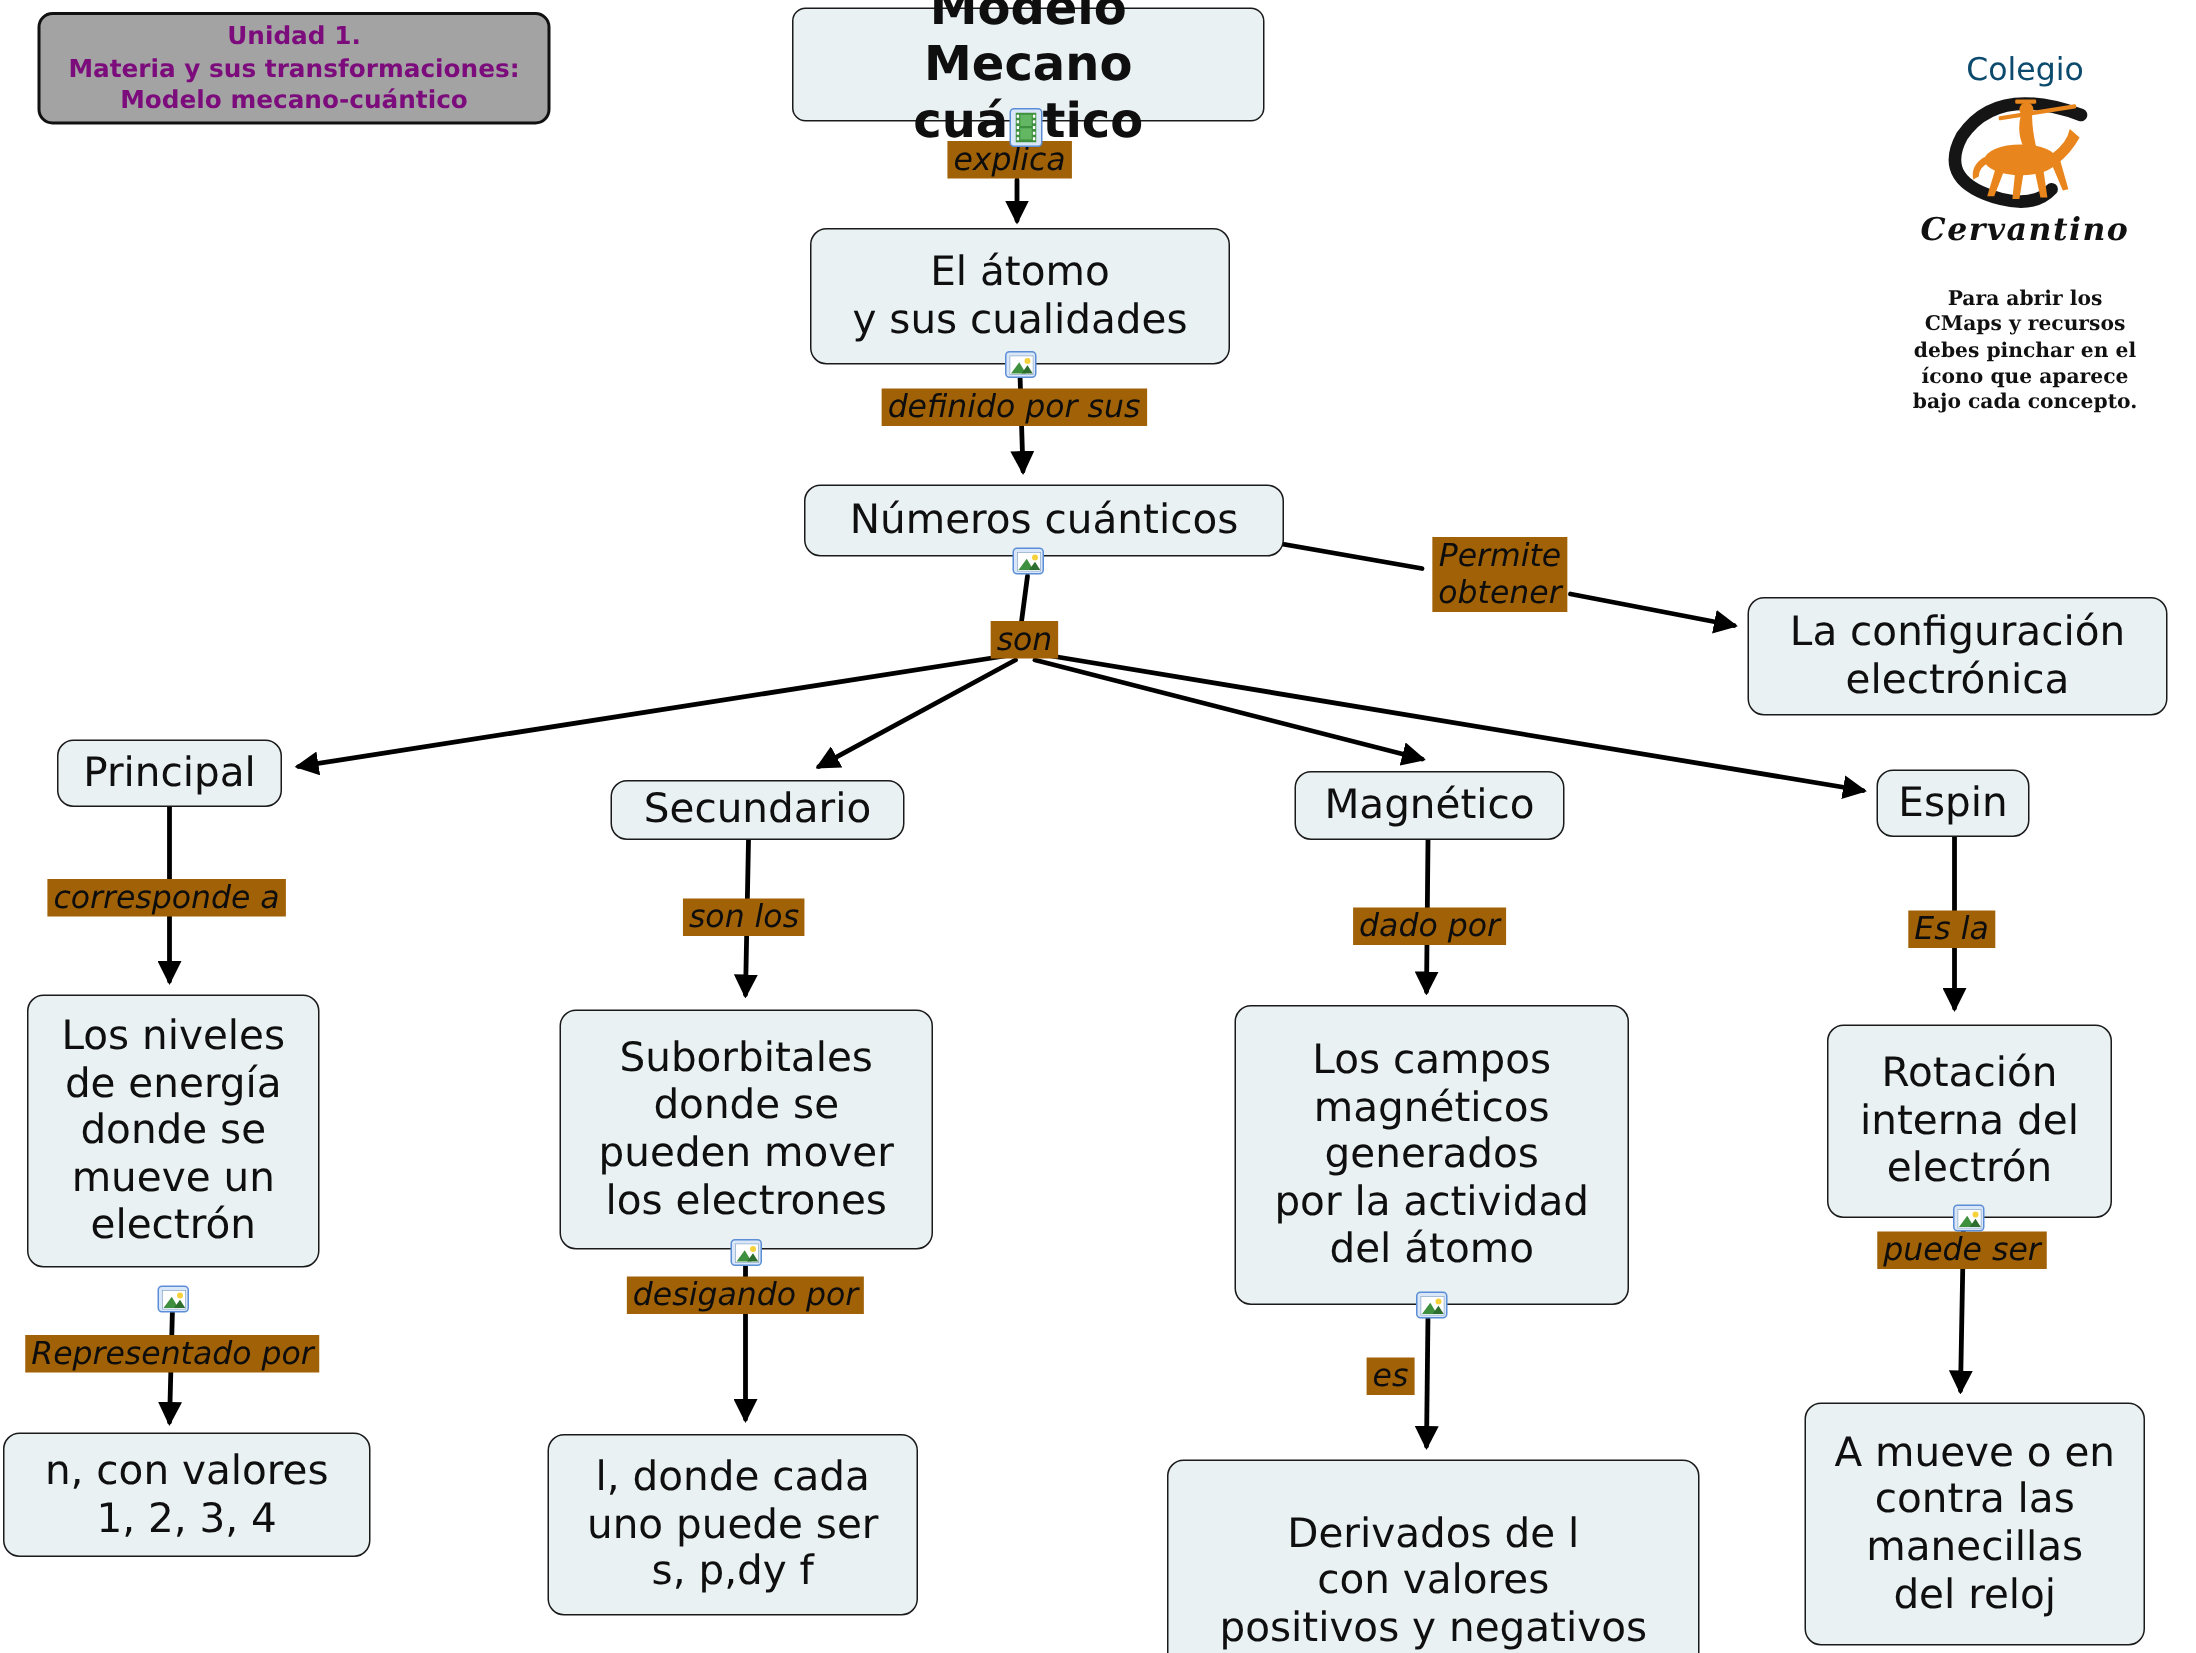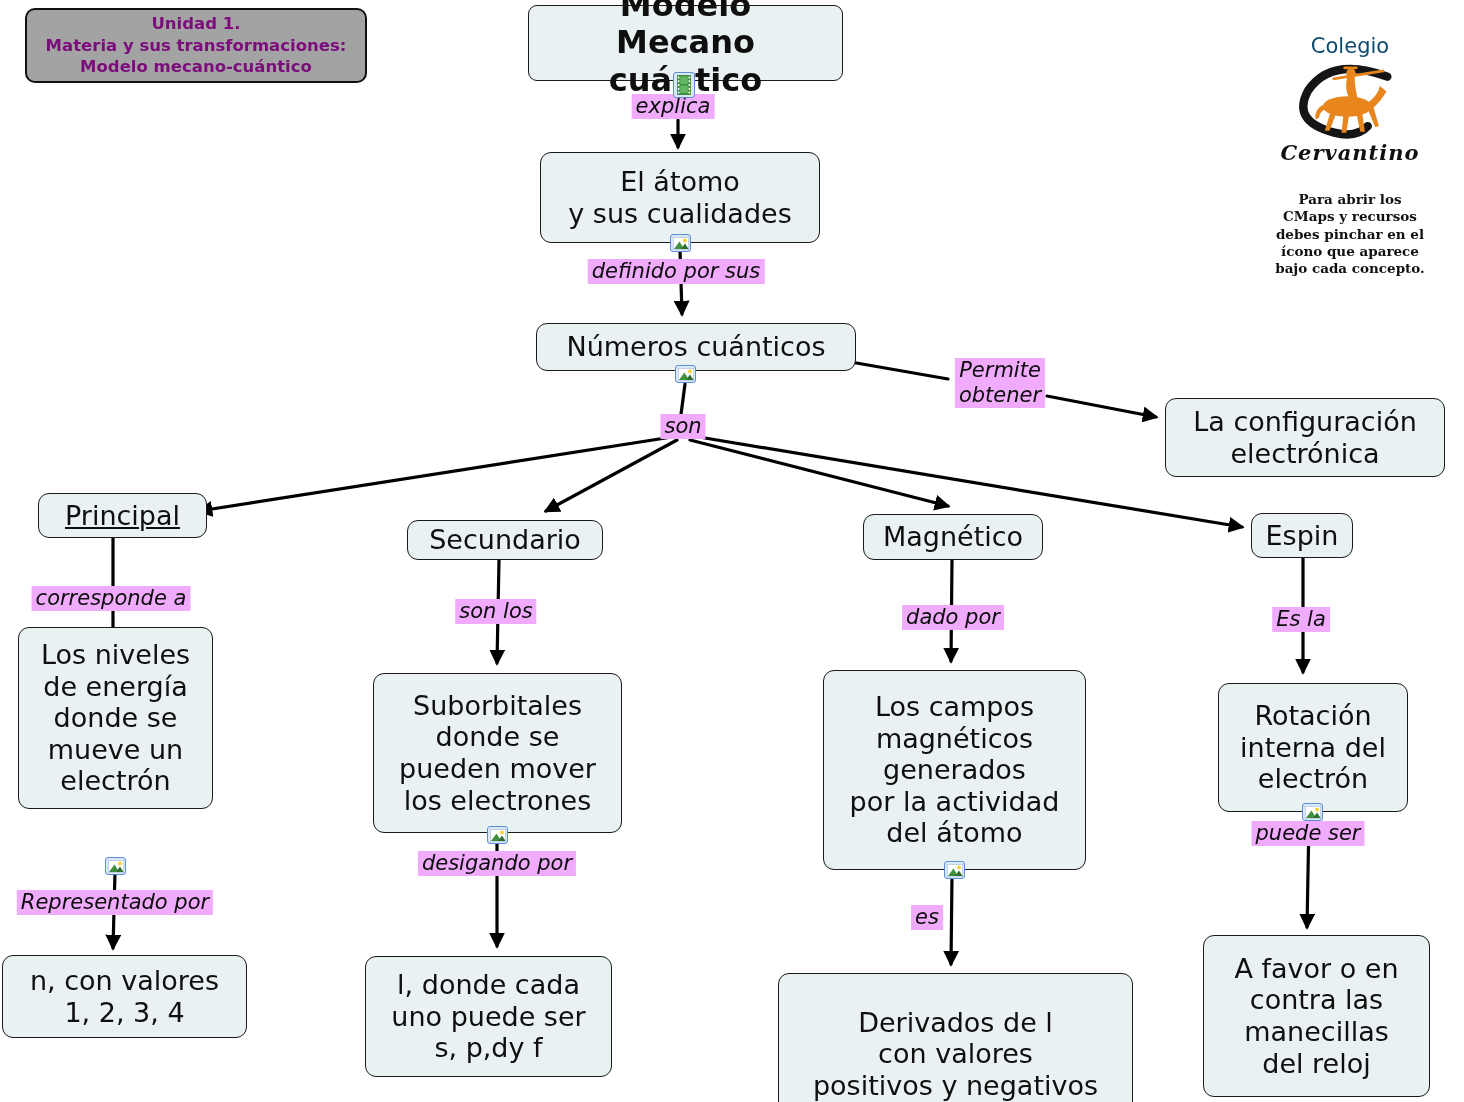--- a/index.html
+++ b/index.html
@@ -11,21 +11,21 @@
   .node {
     position:absolute; z-index:2; box-sizing:border-box;
     background:#e9f1f3; border:1.6px solid #1a1a1a; border-radius:11px;
     display:flex; align-items:center; justify-content:center;
     text-align:center; white-space:pre-line;
     font-size:27px; line-height:1.17; color:#0f0f0f; padding:2px 6px;
   }
   .node.title { font-weight:bold; font-size:32px; border-radius:9px; }
   .link-label {
     position:absolute; z-index:3; transform:translateX(-50%);
-    background:#f0abfc; padding:0 4px;
+    background:#a16207; padding:0 4px;
     font-style:italic; font-size:21px; line-height:1.18;
     white-space:pre-line; text-align:center; color:#0d0d0d;
   }
   .unit-box {
     position:absolute; left:25px; top:8px; width:342px; height:75px; z-index:2;
     background:#a3a3a3; border:2.2px solid #111; border-radius:10px;
     display:flex; align-items:center; justify-content:center; box-sizing:border-box;
     text-align:center; white-space:pre-line;
     font-weight:bold; font-size:16.5px; line-height:1.3; color:#7c0c7c;
   }
@@ -112,25 +112,25 @@
 bajo cada concepto.</div>
   </div>
 
   <div class="node title" style="left:528px;top:5px;width:315px;height:76px;">Modelo
 Mecano cuántico</div>
   <div class="node" style="left:540px;top:152px;width:280px;height:91px;">El átomo
 y sus cualidades</div>
   <div class="node" style="left:536px;top:323px;width:320px;height:48px;">Números cuánticos</div>
   <div class="node" style="left:1165px;top:398px;width:280px;height:79px;">La configuración
 electrónica</div>
-  <div class="node" style="left:38px;top:493px;width:169px;height:45px;text-decoration:underline;">Principal</div>
+  <div class="node" style="left:38px;top:493px;width:150px;height:45px;">Principal</div>
   <div class="node" style="left:407px;top:520px;width:196px;height:40px;">Secundario</div>
   <div class="node" style="left:863px;top:514px;width:180px;height:46px;">Magnético</div>
   <div class="node" style="left:1251px;top:513px;width:102px;height:45px;">Espin</div>
-  <div class="node" style="left:18px;top:627px;width:195px;height:182px;">Los niveles
+  <div class="node" style="left:18px;top:663px;width:195px;height:182px;">Los niveles
 de energía
 donde se
 mueve un
 electrón</div>
   <div class="node" style="left:373px;top:673px;width:249px;height:160px;">Suborbitales
 donde se
 pueden mover
 los electrones</div>
   <div class="node" style="left:823px;top:670px;width:263px;height:200px;">Los campos
 magnéticos
@@ -141,21 +141,21 @@
 interna del
 electrón</div>
   <div class="node" style="left:2px;top:955px;width:245px;height:83px;">n, con valores
 1, 2, 3, 4</div>
   <div class="node" style="left:365px;top:956px;width:247px;height:121px;">l, donde cada
 uno puede ser
 s, p,dy f</div>
   <div class="node" style="left:778px;top:973px;width:355px;height:162px;">Derivados de l
 con valores
 positivos y negativos</div>
-  <div class="node" style="left:1203px;top:935px;width:227px;height:162px;">A favor o en
+  <div class="node" style="left:1203px;top:935px;width:227px;height:162px;">A mueve o en
 contra las
 manecillas
 del reloj</div>
 
   <div class="link-label" style="left:673px;top:94px;">explica</div>
   <div class="link-label" style="left:676px;top:259px;">definido por sus</div>
   <div class="link-label" style="left:1000px;top:358px;">Permite
 obtener</div>
   <div class="link-label" style="left:683px;top:414px;">son</div>
   <div class="link-label" style="left:111px;top:586px;">corresponde a</div>

